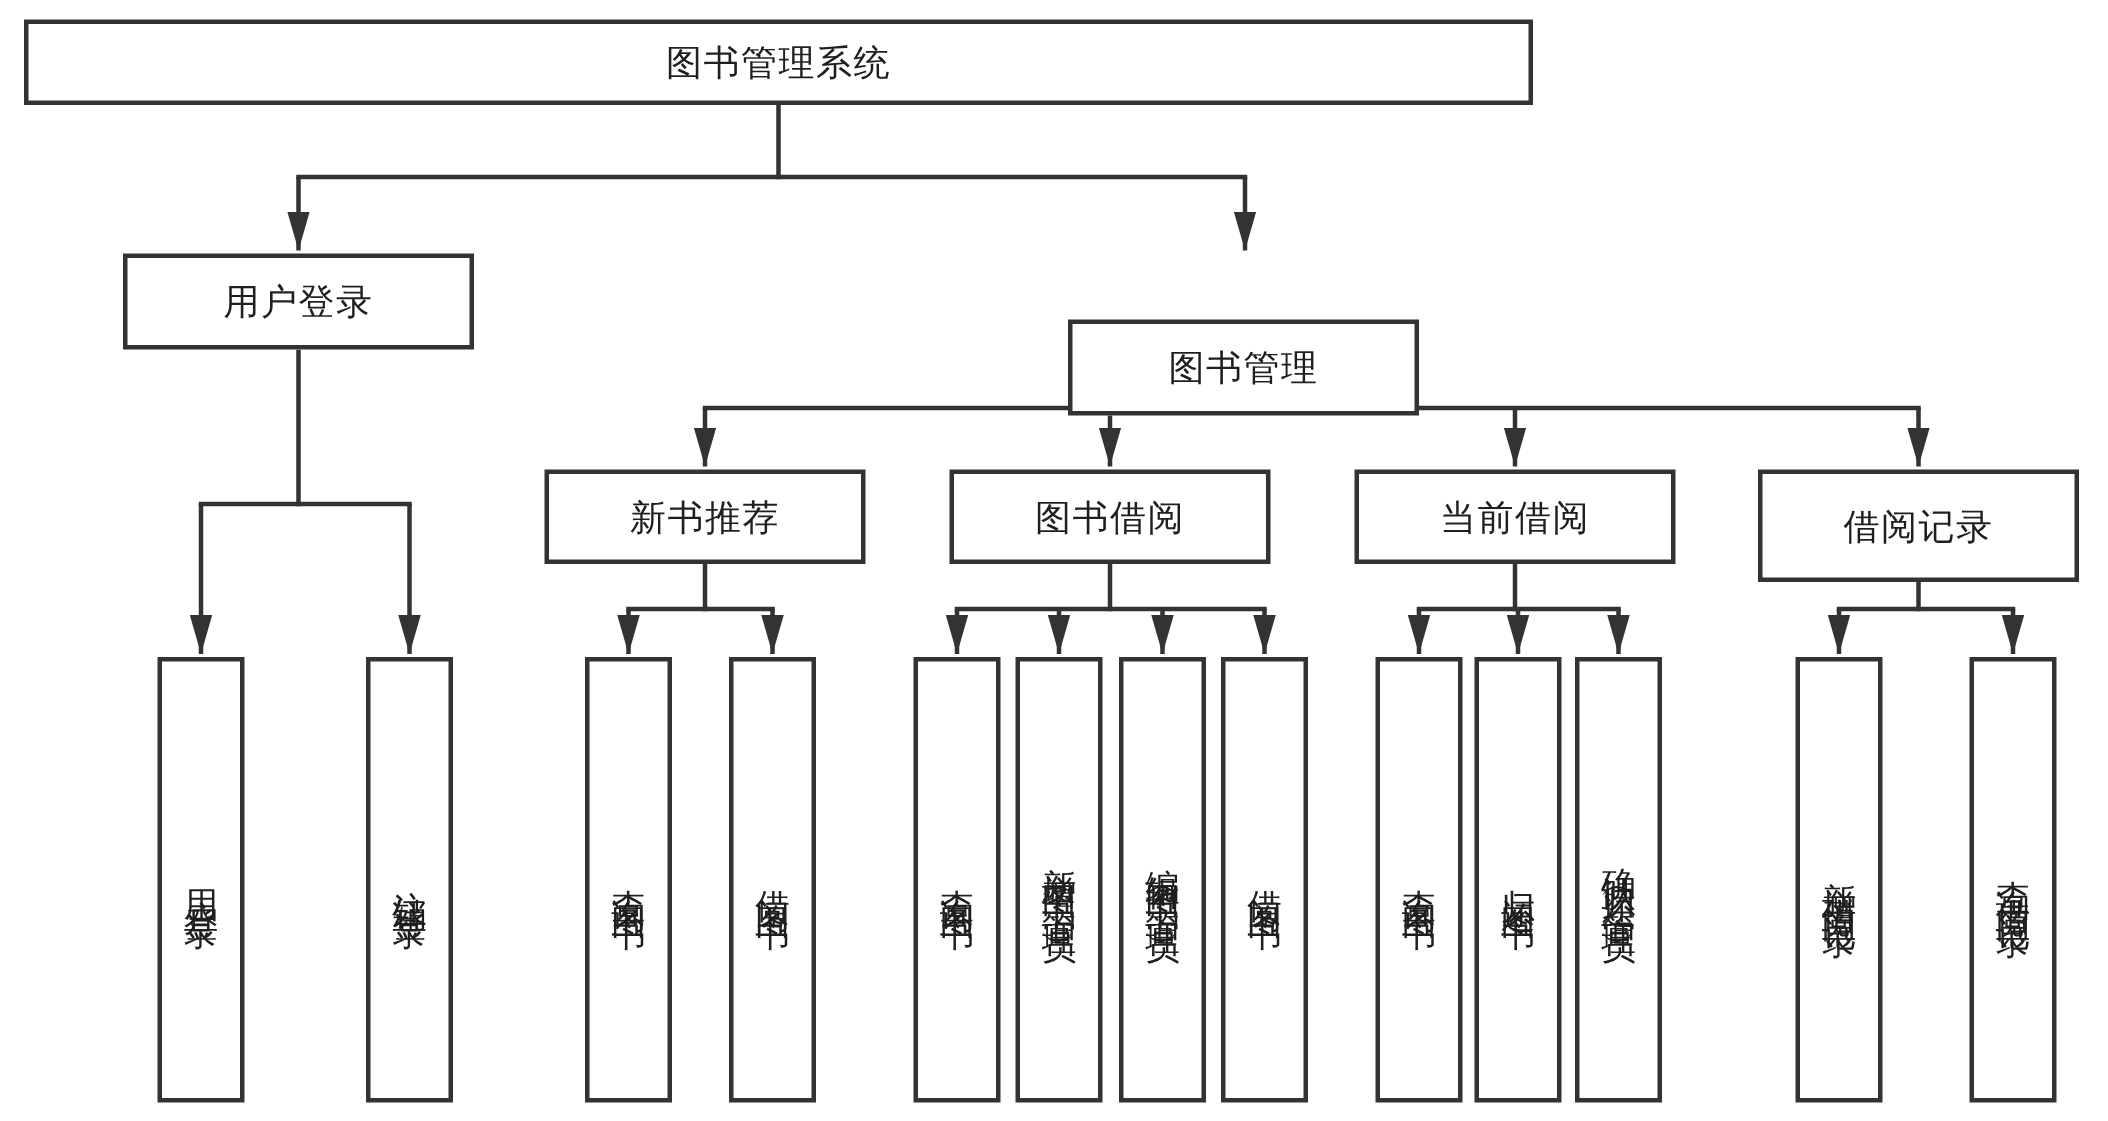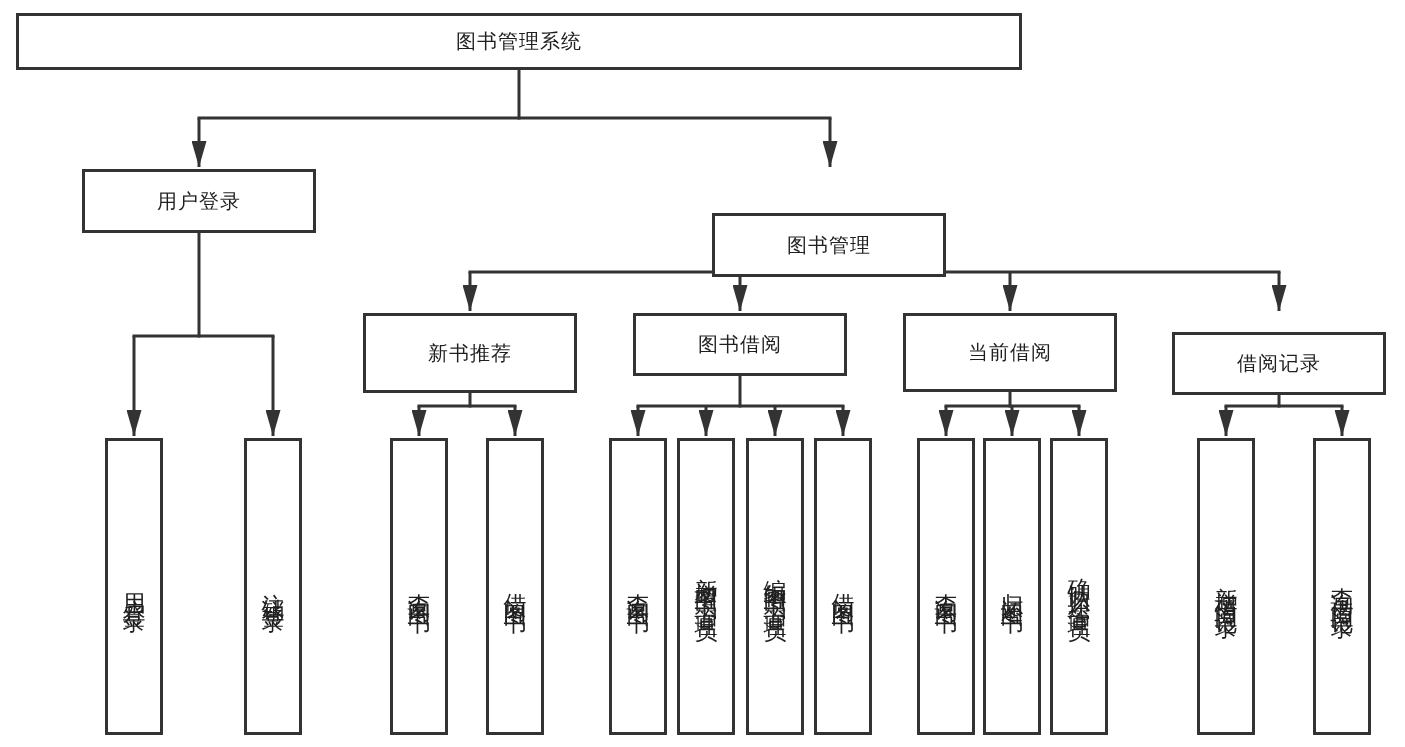--- a/index.html
+++ b/index.html
@@ -5,35 +5,35 @@
   html,body{margin:0;padding:0;background:#ffffff;}
   #canvas{
     position:relative;width:1405px;height:747px;background:#ffffff;overflow:hidden;
     font-family:"Liberation Sans","DejaVu Sans",sans-serif;
   }
   #connectors{position:absolute;left:0;top:0;z-index:1;}
   .box{
     position:absolute;box-sizing:border-box;border:3px solid #333333;background:#ffffff;
     display:flex;align-items:center;justify-content:center;color:#1f1f1f;z-index:2;
   }
-  .h{font-size:20px;letter-spacing:1px;white-space:nowrap;justify-content:center;}
+  .h{font-size:24px;letter-spacing:1px;white-space:nowrap;justify-content:center;}
   .v{font-size:23px;}
   .v .vtext{
     writing-mode:vertical-rl;text-orientation:mixed;letter-spacing:6px;line-height:1.0;
   }
   
   .n-root{left:16px;top:13px;width:1006px;height:57px;}
   
   .n-user-login{left:82px;top:169px;width:234px;height:64px;}
   .n-book-mgmt{left:712px;top:169px;width:234px;height:64px;margin-top:44px;}
   
-  .n-new-book{left:363px;top:313px;width:214px;height:80px;}
+  .n-new-book{left:363px;top:313px;width:214px;height:63px;}
   .n-book-borrow{left:633px;top:313px;width:214px;height:63px;}
-  .n-cur-borrow{left:903px;top:313px;width:214px;height:79px;}
-  .n-borrow-rec{left:1172px;top:332px;width:214px;height:63px;}
+  .n-cur-borrow{left:903px;top:313px;width:214px;height:63px;}
+  .n-borrow-rec{left:1172px;top:313px;width:214px;height:75px;}
   
   .leaf{top:438px;width:58px;height:297px;}
   .l-a1{left:105px;} .l-a2{left:244px;}
   .l-b1{left:390px;} .l-b2{left:486px;}
   .l-c1{left:609px;} .l-c2{left:677px;} .l-c3{left:746px;} .l-c4{left:814px;}
   .l-d1{left:917px;} .l-d2{left:983px;} .l-d3{left:1050px;}
   .l-e1{left:1197px;} .l-e2{left:1313px;}
   #watermark{
     position:absolute;right:6px;bottom:4px;z-index:5;
     font-size:21px;color:#9b9ba0;letter-spacing:0.5px;white-space:nowrap;

